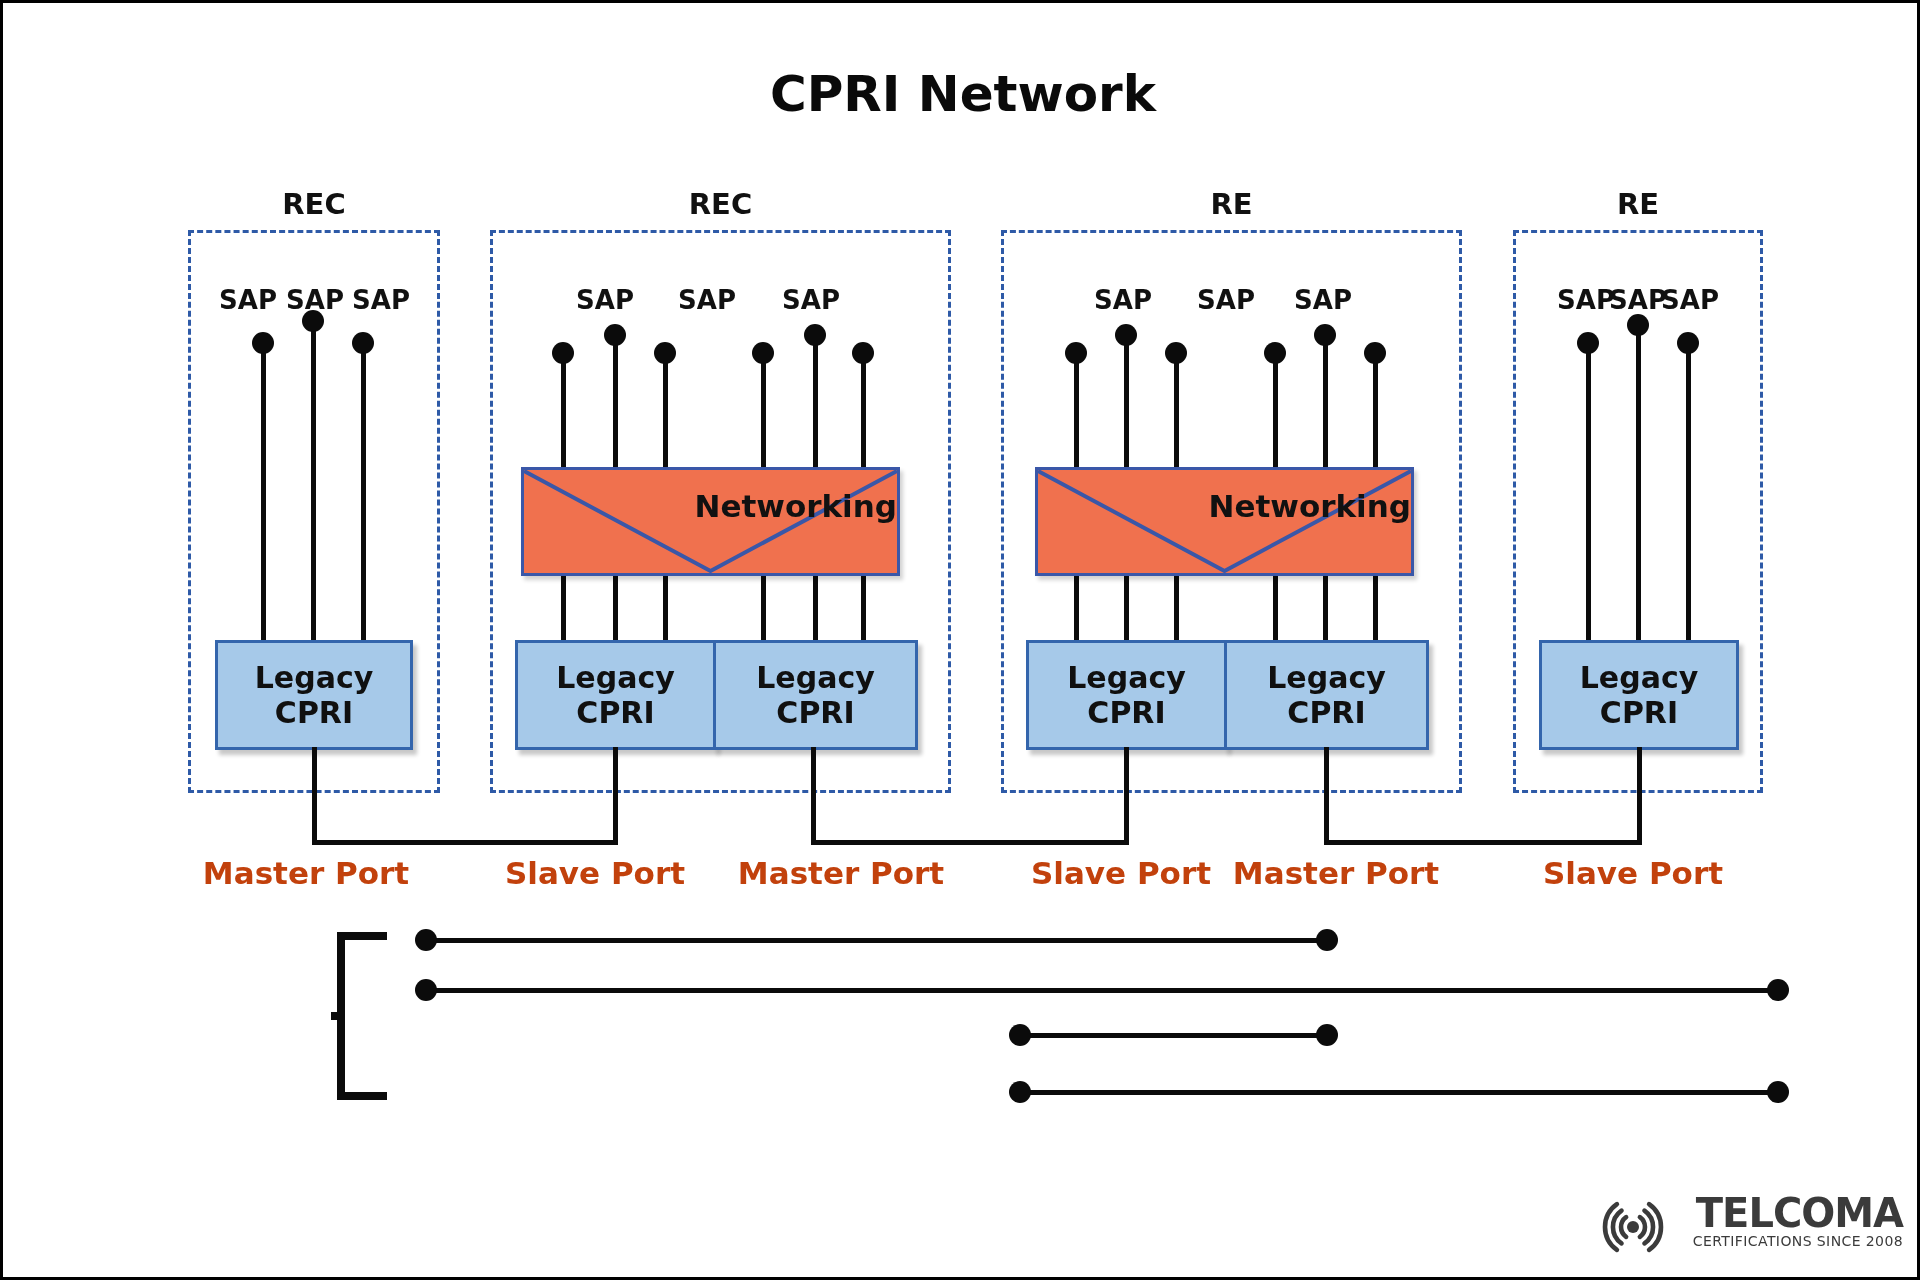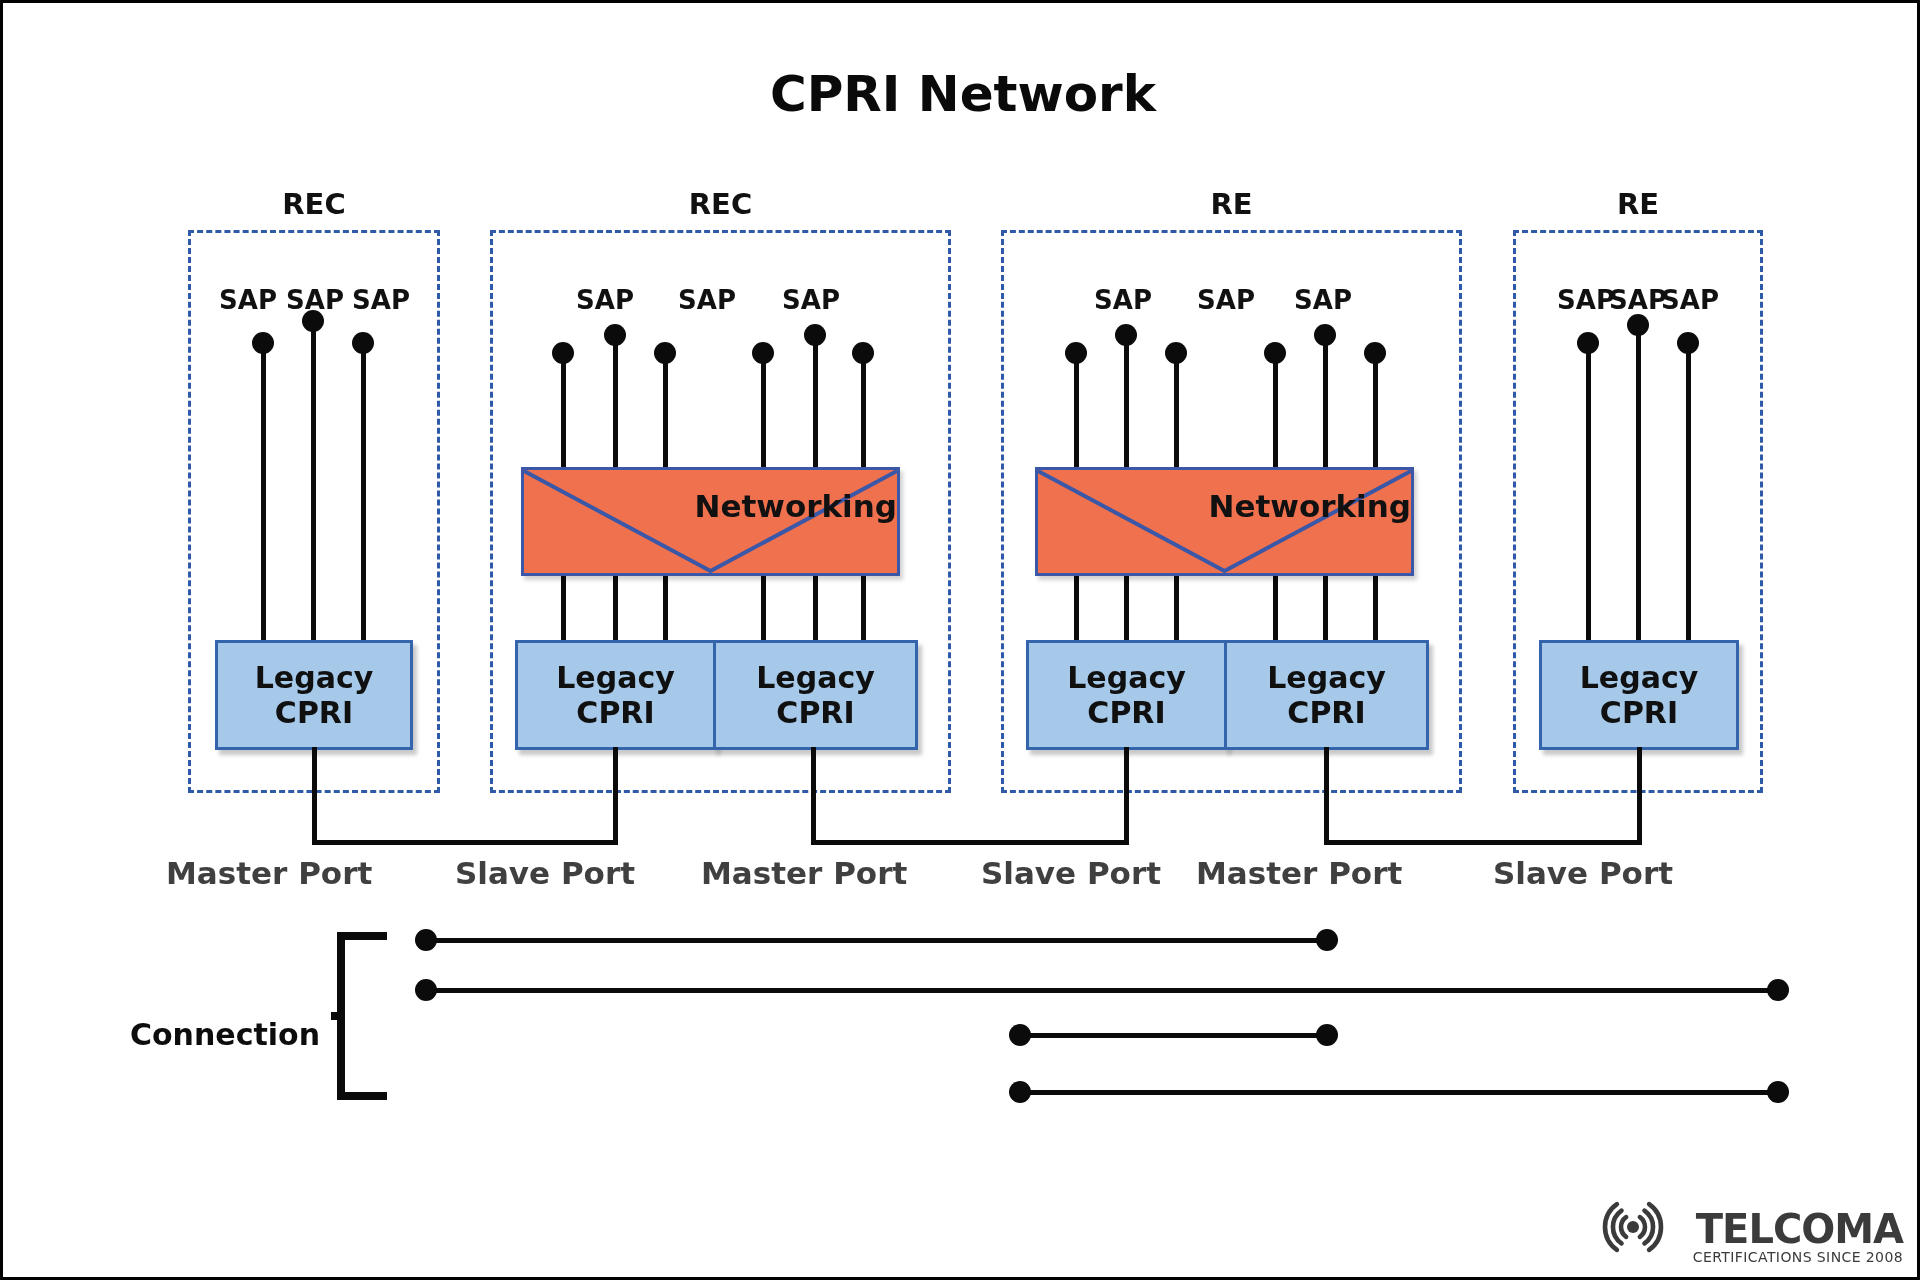--- a/index.html
+++ b/index.html
@@ -29,26 +29,26 @@
   .net-label{
     position:absolute;left:0;top:18px;width:100%;text-align:right;
     font-size:31px;font-weight:600;color:#111;
   }
   .legacy-box{
     background:var(--legacy-fill);border:3px solid var(--legacy-border);box-sizing:border-box;
     display:flex;flex-direction:column;align-items:center;justify-content:center;
     box-shadow:4px 5px 4px rgba(0,0,0,0.22);
   }
   .legacy-box div{font-size:30px;font-weight:600;line-height:35px;color:#101010;}
-  .port-label{font-size:31px;font-weight:600;text-align:left;color:#404040;white-space:nowrap;}
+  .port-label{font-size:31px;font-weight:600;text-align:center;color:#c2410c;white-space:nowrap;}
   .logical-label{font-size:30px;font-weight:600;text-align:center;line-height:37px;color:#0d0d0d;}
   .bracket{background:var(--ink);}
   .logo-wrap{right:12px;bottom:16px;width:310px;height:62px;}
   .logo-text{position:absolute;right:2px;top:-6px;text-align:right;color:var(--logo);}
-  .logo-name{font-size:40px;font-weight:700;letter-spacing:-1px;line-height:40px;margin-top:16px;}
+  .logo-name{font-size:40px;font-weight:700;letter-spacing:-1px;line-height:40px;}
   .logo-tagline{font-size:14px;font-weight:400;letter-spacing:0.4px;margin-top:0px;}
 </style>
 </head>
 <body>
 
 <div id="canvas">
   <div class="abs title">CPRI Network</div>
   <div id="diagram-layer" class="abs" style="left:0;top:0;width:1920px;height:1280px;">
       <div class="abs group-label" style="left: 185px; top: 184px; width: 252px;">REC</div>
       <div class="abs group-box" style="left: 185px; top: 227px; width: 252px; height: 563px;"></div>
@@ -162,21 +162,20 @@
       <div class="abs hline" style="left: 808px; top: 837px; width: 318px; height: 5px;"></div>
       <div class="abs vline" style="left: 1321px; top: 744px; width: 5px; height: 98px;"></div>
       <div class="abs vline" style="left: 1634px; top: 744px; width: 5px; height: 98px;"></div>
       <div class="abs hline" style="left: 1321px; top: 837px; width: 318px; height: 5px;"></div>
       <div class="abs port-label" style="left: 163px; top: 852px; width: 280px;">Master Port</div>
       <div class="abs port-label" style="left: 452px; top: 852px; width: 280px;">Slave Port</div>
       <div class="abs port-label" style="left: 698px; top: 852px; width: 280px;">Master Port</div>
       <div class="abs port-label" style="left: 978px; top: 852px; width: 280px;">Slave Port</div>
       <div class="abs port-label" style="left: 1193px; top: 852px; width: 280px;">Master Port</div>
       <div class="abs port-label" style="left: 1490px; top: 852px; width: 280px;">Slave Port</div>
-      <div class="abs logical-label" style="left: 72px; top: 1013px; width: 300px;">Connection</div>
       <div class="abs bracket" style="left: 334px; top: 929px; width: 8px; height: 168px;"></div>
       <div class="abs bracket" style="left: 334px; top: 929px; width: 50px; height: 8px;"></div>
       <div class="abs bracket" style="left: 334px; top: 1089px; width: 50px; height: 8px;"></div>
       <div class="abs bracket" style="left: 328px; top: 1009px; width: 7px; height: 8px;"></div>
       <div class="abs hline" style="left: 423px; top: 935px; width: 901px; height: 5px;"></div>
       <div class="abs dot" style="left: 412px; top: 926px; width: 22px; height: 22px;"></div>
       <div class="abs dot" style="left: 1313px; top: 926px; width: 22px; height: 22px;"></div>
       <div class="abs hline" style="left: 423px; top: 985px; width: 1352px; height: 5px;"></div>
       <div class="abs dot" style="left: 412px; top: 976px; width: 22px; height: 22px;"></div>
       <div class="abs dot" style="left: 1764px; top: 976px; width: 22px; height: 22px;"></div>

